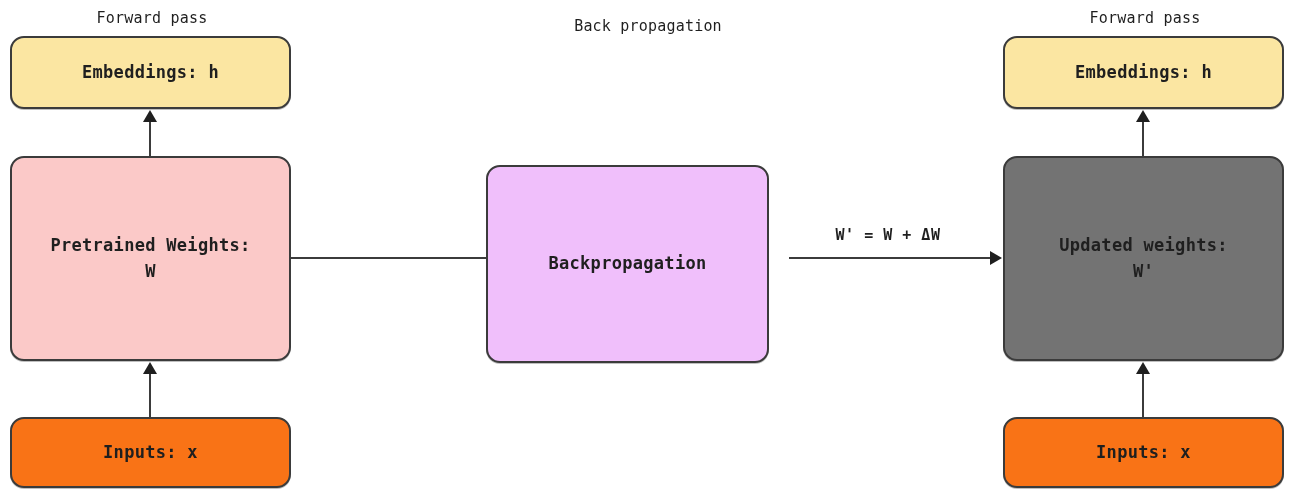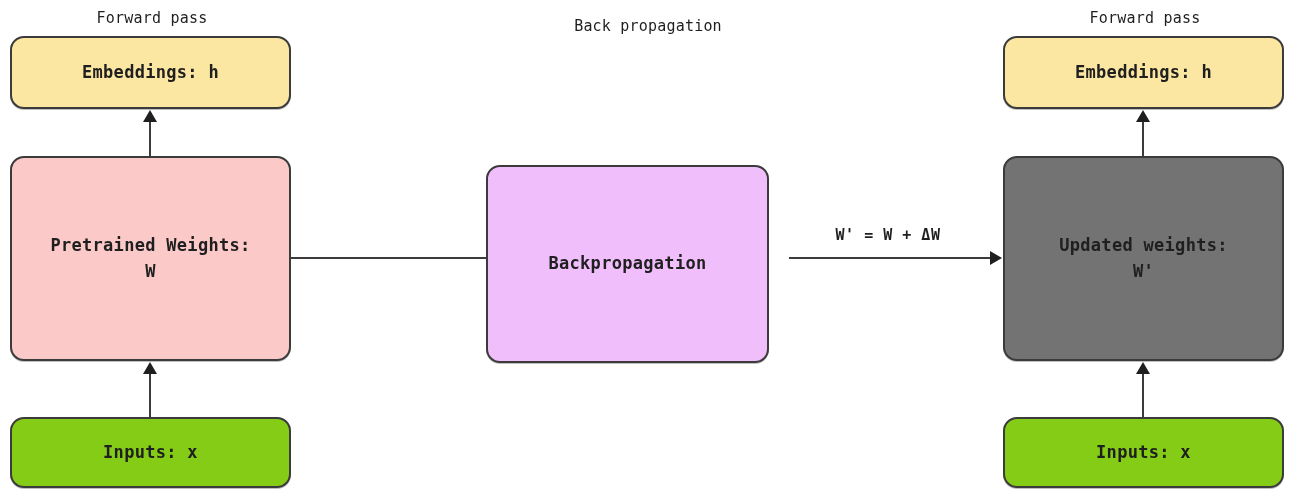--- a/index.html
+++ b/index.html
@@ -44,21 +44,21 @@
     line-height: 1.5;
     letter-spacing: 0.3px;
     white-space: pre-line;
     color: #1f1f1f;
     box-shadow: 0 1px 0 rgba(0,0,0,0.25);
     font-weight: bold;
   }
 
   .node.embeddings { background: #fbe6a2; }
   .node.pretrained { background: #fbc9c8; }
-  .node.inputs     { background: #84cc16; }
+  .node.inputs     { background: #f97316; }
   .node.backprop   { background: #f0bffb; }
   .node.updated    { background: #737373; }
 
   
   .conn {
     position: absolute;
     background: #3b3b3b;
   }
   .conn.v { width: 2px; }
   .conn.h { height: 2px; }

